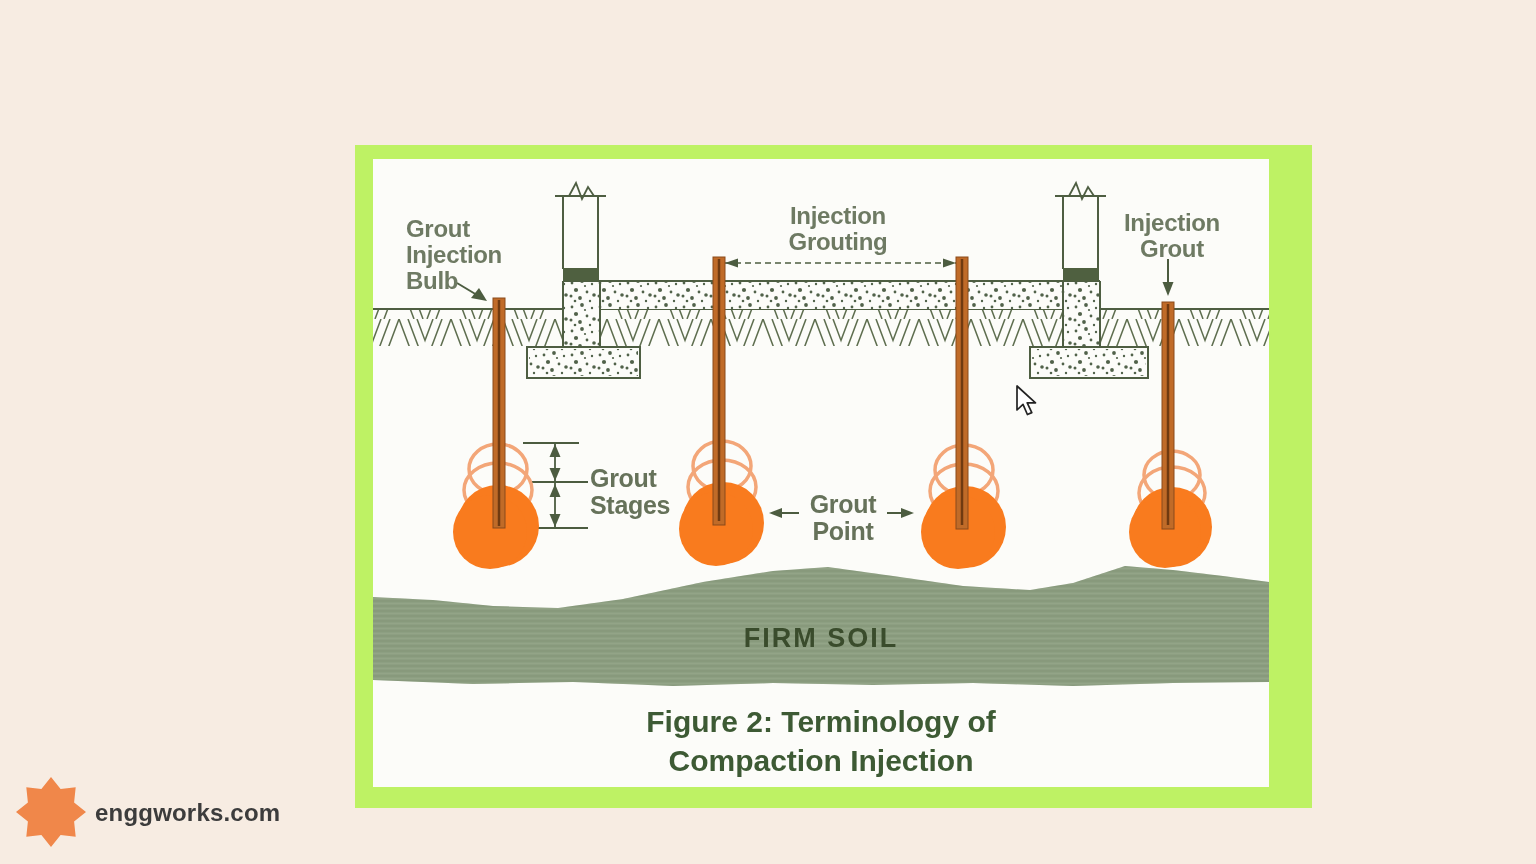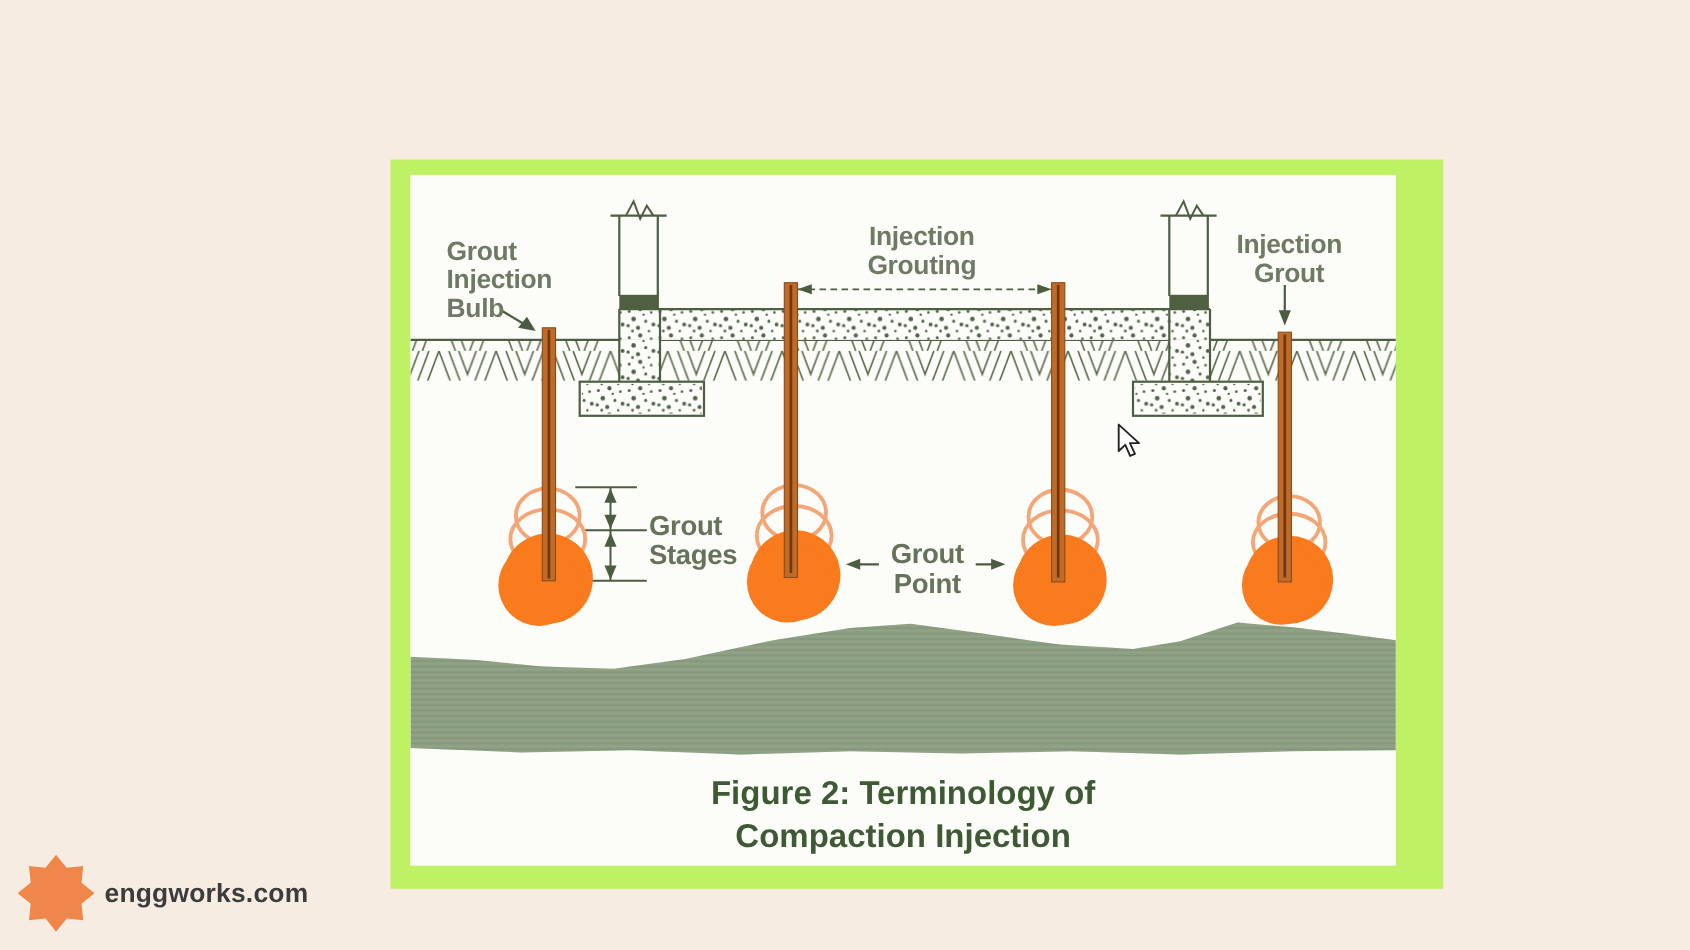--- a/index.html
+++ b/index.html
@@ -220,20 +220,21 @@
         <span class="ln">Grout</span>
       </div>
       <div class="lbl dark" id="lbl-stages">
         <span class="ln">Grout</span>
         <span class="ln">Stages</span>
       </div>
       <div class="lbl dark center" id="lbl-bulb">
         <span class="ln">Grout</span>
         <span class="ln">Point</span>
       </div>
+      <div id="lbl-firmsoil">FIRM SOIL</div>
       <div id="caption">
         <span class="ln">Figure 2: Terminology of</span>
         <span class="ln">Compaction Injection</span>
       </div>
     </div>
   </div>
 </div>
 
 <svg class="logo" viewBox="0 0 70 70">
   <polygon fill="#f0874a" points="35,0 44.6,11.9 59.7,10.3 58.1,25.4 70,35 58.1,44.6 59.7,59.7 44.6,58.1 35,70 25.4,58.1 10.3,59.7 11.9,44.6 0,35 11.9,25.4 10.3,10.3 25.4,11.9"></polygon>

